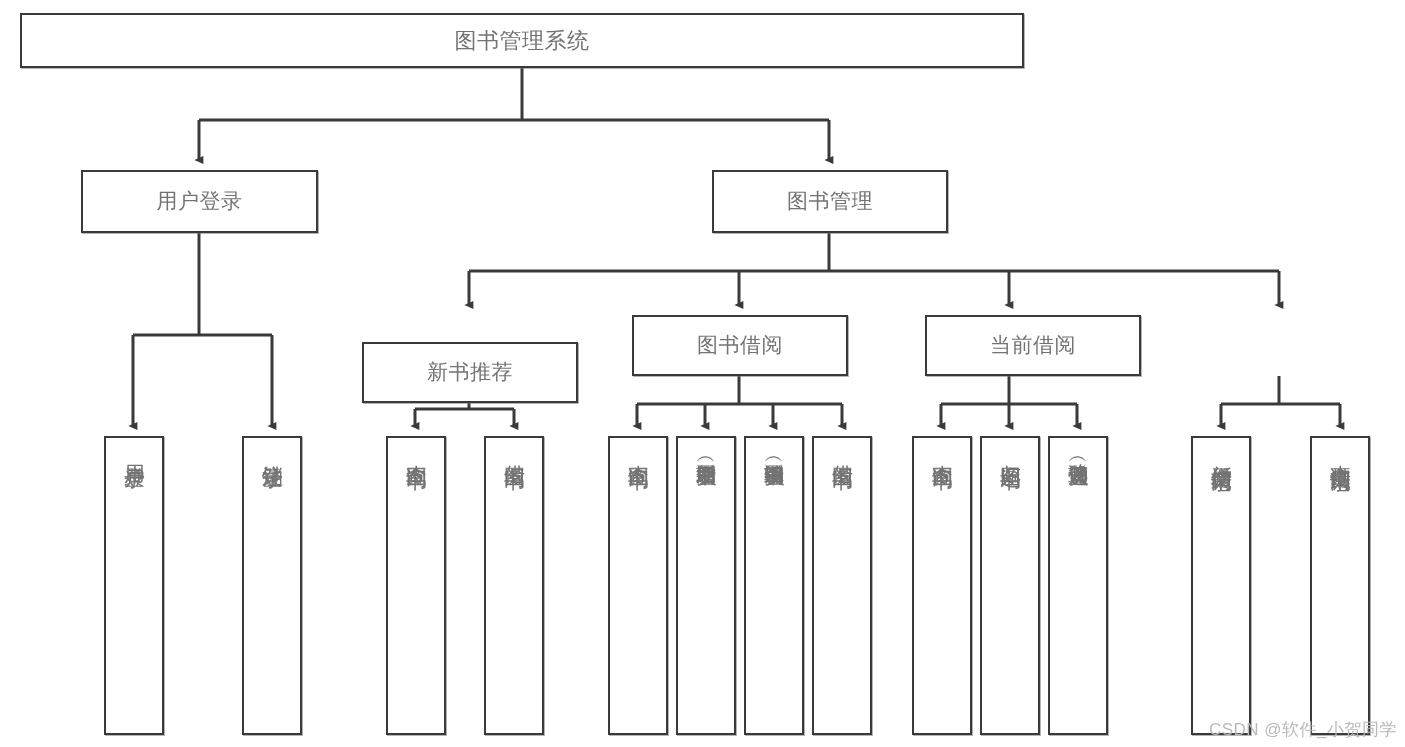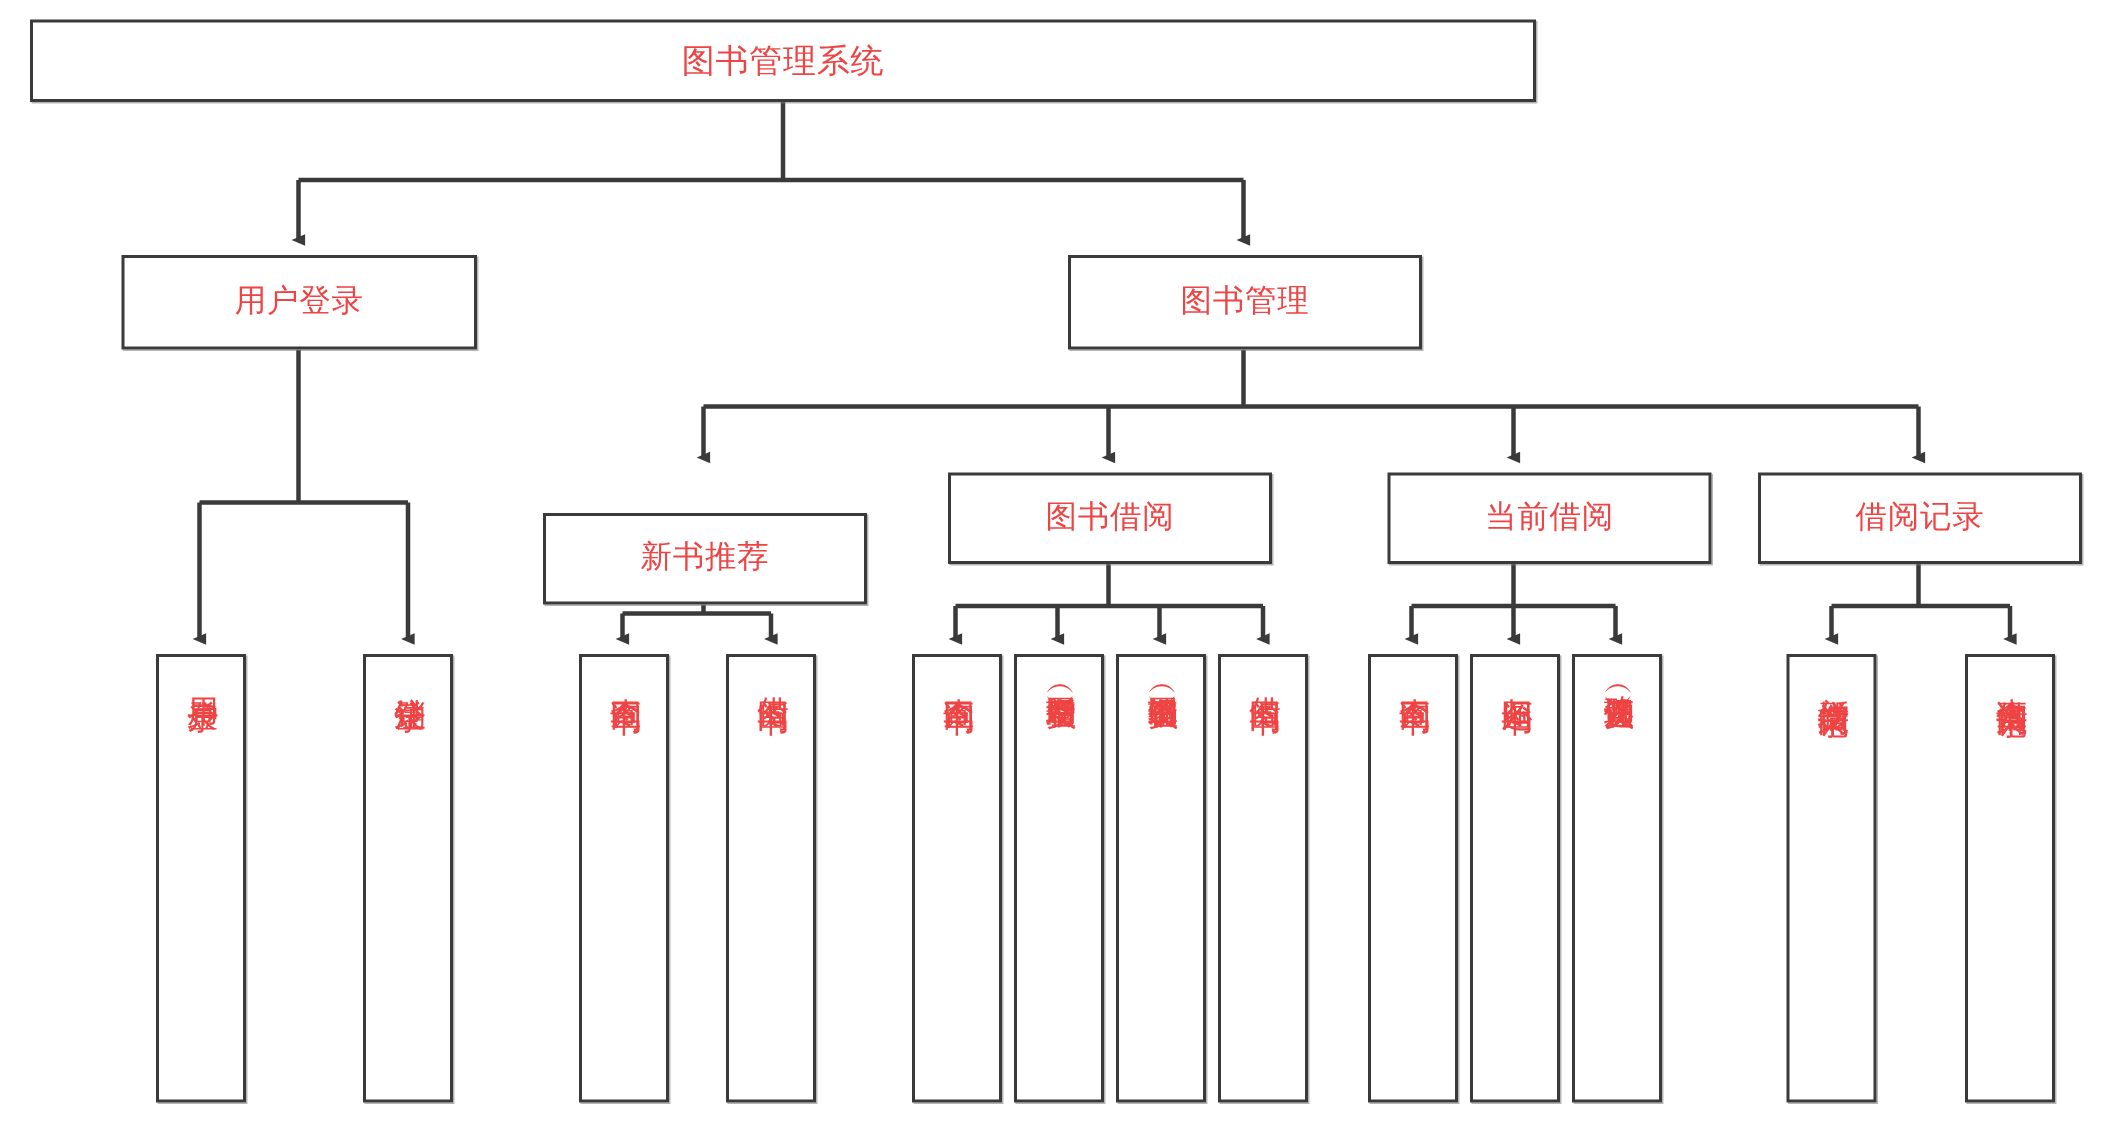--- a/index.html
+++ b/index.html
@@ -28,21 +28,21 @@
   }
   .node {
     position: absolute;
     box-sizing: border-box;
     background: #ffffff;
     border: 2px solid #3a3a3a;
     box-shadow: 1px 1px 0 rgba(120,120,120,0.55);
     display: flex;
     align-items: center;
     justify-content: center;
-    color: #ef4444;
+    color: #737373;
     z-index: 2;
   }
   .node-label {
     display: block;
     text-align: center;
     line-height: 1.18;
     letter-spacing: 0.5px;
   }
   
   .node.root .node-label {
@@ -152,23 +152,20 @@
 
   <div class="node branch" style="left:362px; top:315px; width:216px; height:61px;margin-top:27px;">
     <span class="node-label">新书推荐</span>
   </div>
   <div class="node branch" style="left:632px; top:315px; width:216px; height:61px;">
     <span class="node-label">图书借阅</span>
   </div>
   <div class="node branch" style="left:902px; top:315px; width:216px; height:61px;margin-left:23px;">
     <span class="node-label">当前借阅</span>
   </div>
-  <div class="node branch" style="left:1172px; top:315px; width:216px; height:61px;">
-    <span class="node-label">借阅记录</span>
-  </div>
 
   <div class="node leaf" style="left:104px; top:436px; width:60px; height:299px;">
     <span class="node-label">用户登录</span>
   </div>
   <div class="node leaf" style="left:242px; top:436px; width:60px; height:299px;">
     <span class="node-label">注销登录</span>
   </div>
 
   <div class="node leaf" style="left:386px; top:436px; width:60px; height:299px;">
     <span class="node-label">查询图书</span>
@@ -200,14 +197,15 @@
     <span class="node-label">确认归还（管理员）</span>
   </div>
 
   <div class="node leaf" style="left:1191px; top:436px; width:60px; height:299px;">
     <span class="node-label">新增借阅记录</span>
   </div>
   <div class="node leaf" style="left:1310px; top:436px; width:60px; height:299px;">
     <span class="node-label">查询借阅记录</span>
   </div>
 
+  <div id="watermark">CSDN @软件_小贺同学</div>
 
 </div>
 
 </body></html>

